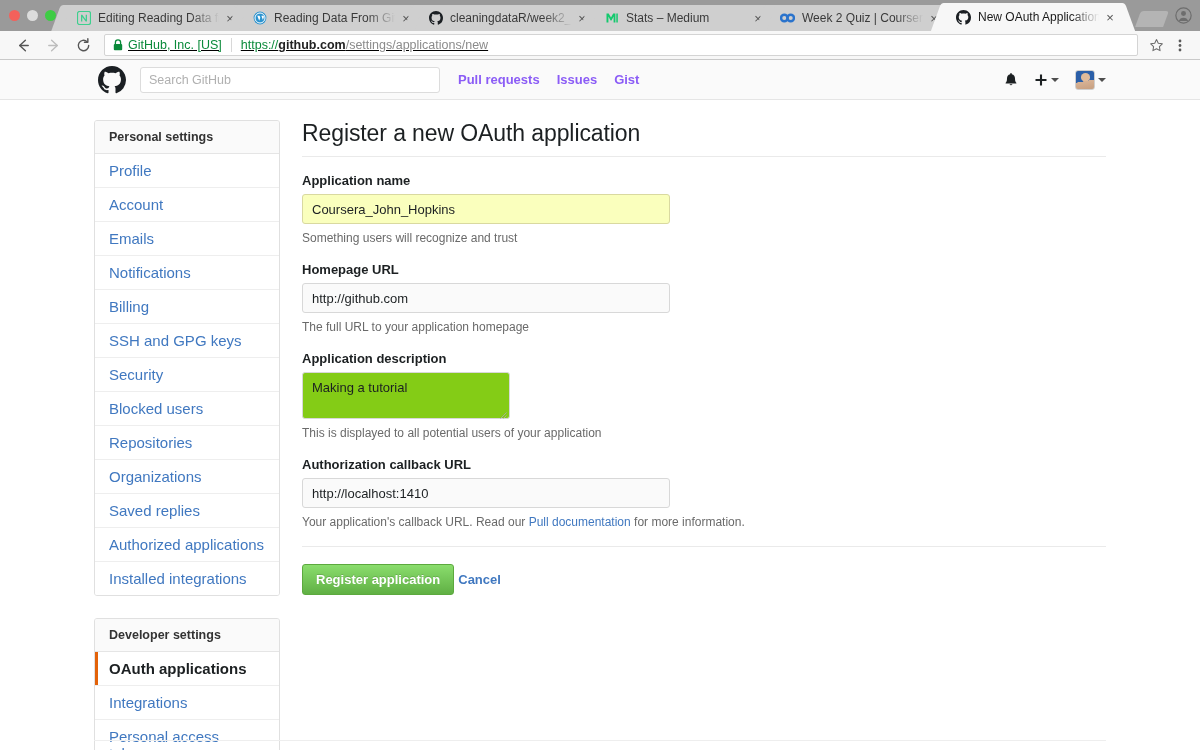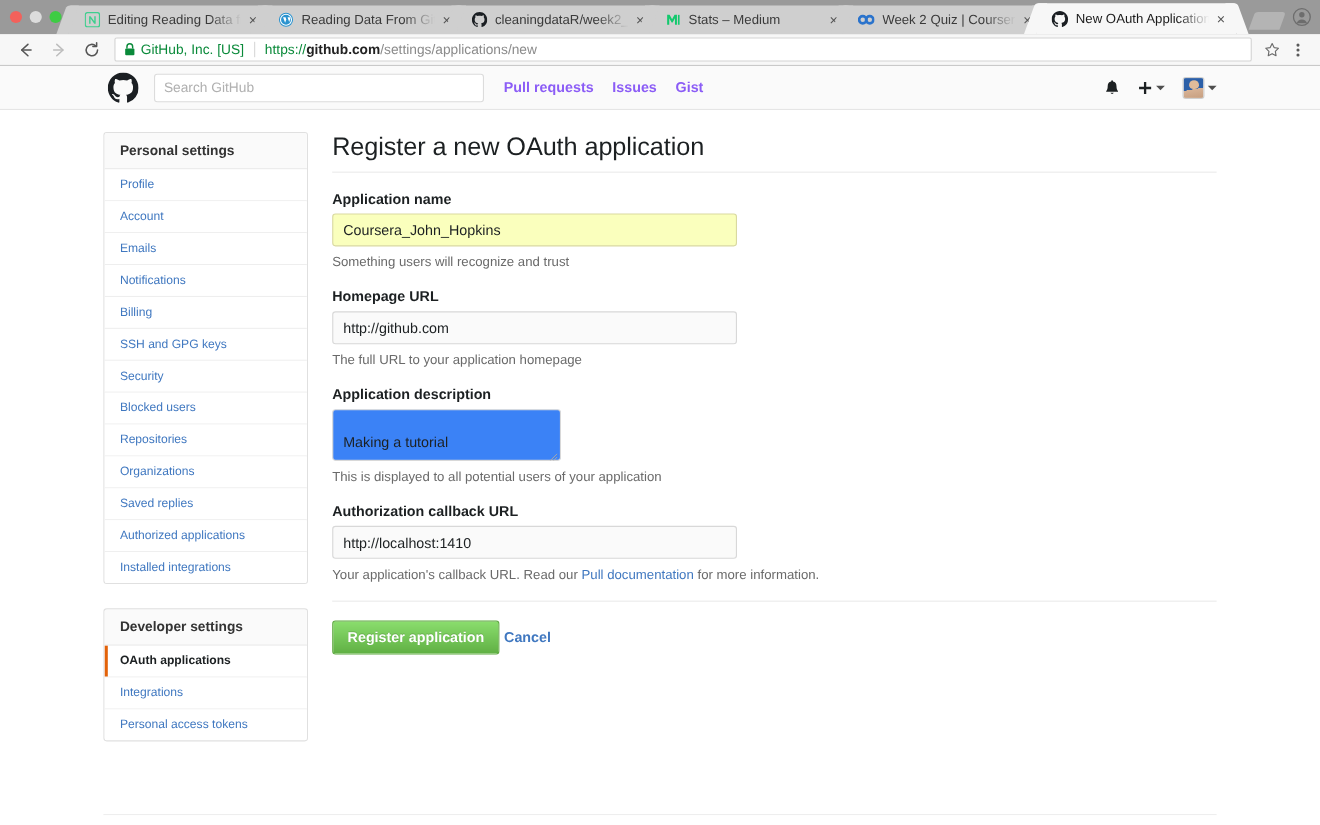--- a/index.html
+++ b/index.html
@@ -89,20 +89,21 @@
     display: flex; align-items: center; justify-content: center;
   }
 
   .toolbar {
     height: 29px;
     background: #f7f7f7;
     border-bottom: 1px solid #c9c9c9;
     display: flex; align-items: center;
     padding: 0 8px;
     gap: 0;
+    text-decoration: underline;
   }
   .nav-btn {
     width: 30px; height: 28px;
     display: flex; align-items: center; justify-content: center;
     color: #5a5a5a;
   }
   .nav-btn.disabled { color: #c0c0c0; }
   .omnibox {
     flex: 1 1 auto;
     height: 22px;
@@ -204,21 +205,21 @@
     background: #fafafa;
     padding: 9px 14px;
     font-size: 12.5px;
     font-weight: bold;
     color: #333;
     border-bottom: 1px solid #e5e5e5;
   }
   .menu-item {
     display: block;
     padding: 8px 14px;
-    font-size: 11px;
+    font-size: 15px;
     color: #4078c0;
     text-decoration: none;
     border-bottom: 1px solid #eeeeee;
     background: #fff;
     position: relative;
   }
   .menu-item:last-child { border-bottom: none; }
   .menu-item.selected {
     color: #1c2022;
     font-weight: bold;
@@ -253,24 +254,24 @@
     color: #1c2022;
     padding: 0 9px;
     font-family: "Liberation Sans", sans-serif;
     display: flex; align-items: center;
   }
   .txt-input.autofilled { background: #faffbd; border-color: #d9d9a0; }
   .txt-area {
     width: 208px; height: 47px;
     border: 1px solid #d8d8d8;
     border-radius: 3px;
-    background: #3b82f6;
+    background: #84cc16;
     font-size: 13px;
     color: #1c2022;
-    padding: 21px 9px;
+    padding: 7px 9px;
     font-family: "Liberation Sans", sans-serif;
     position: relative;
     line-height: 1.3;
   }
   .resize-grip {
     position: absolute; right: 2px; bottom: 2px;
     width: 9px; height: 9px;
   }
   .hint {
     font-size: 12px; color: #6a6a6a;

